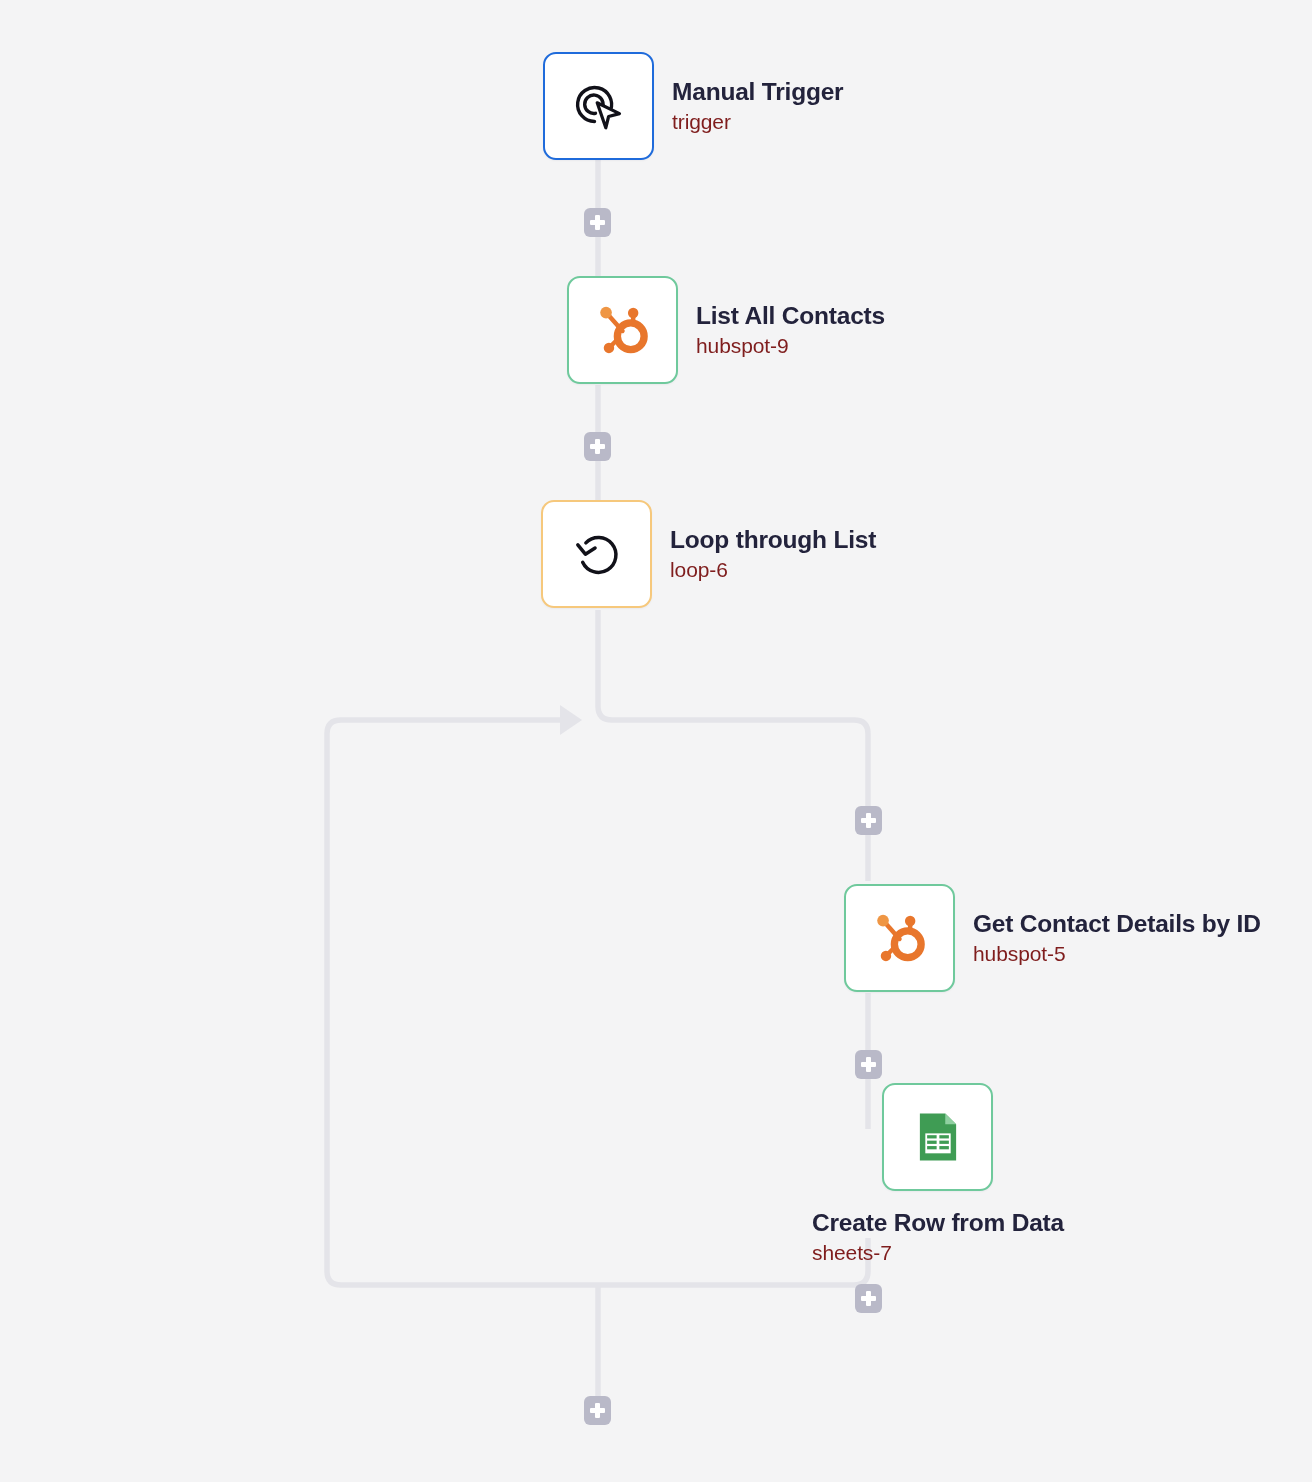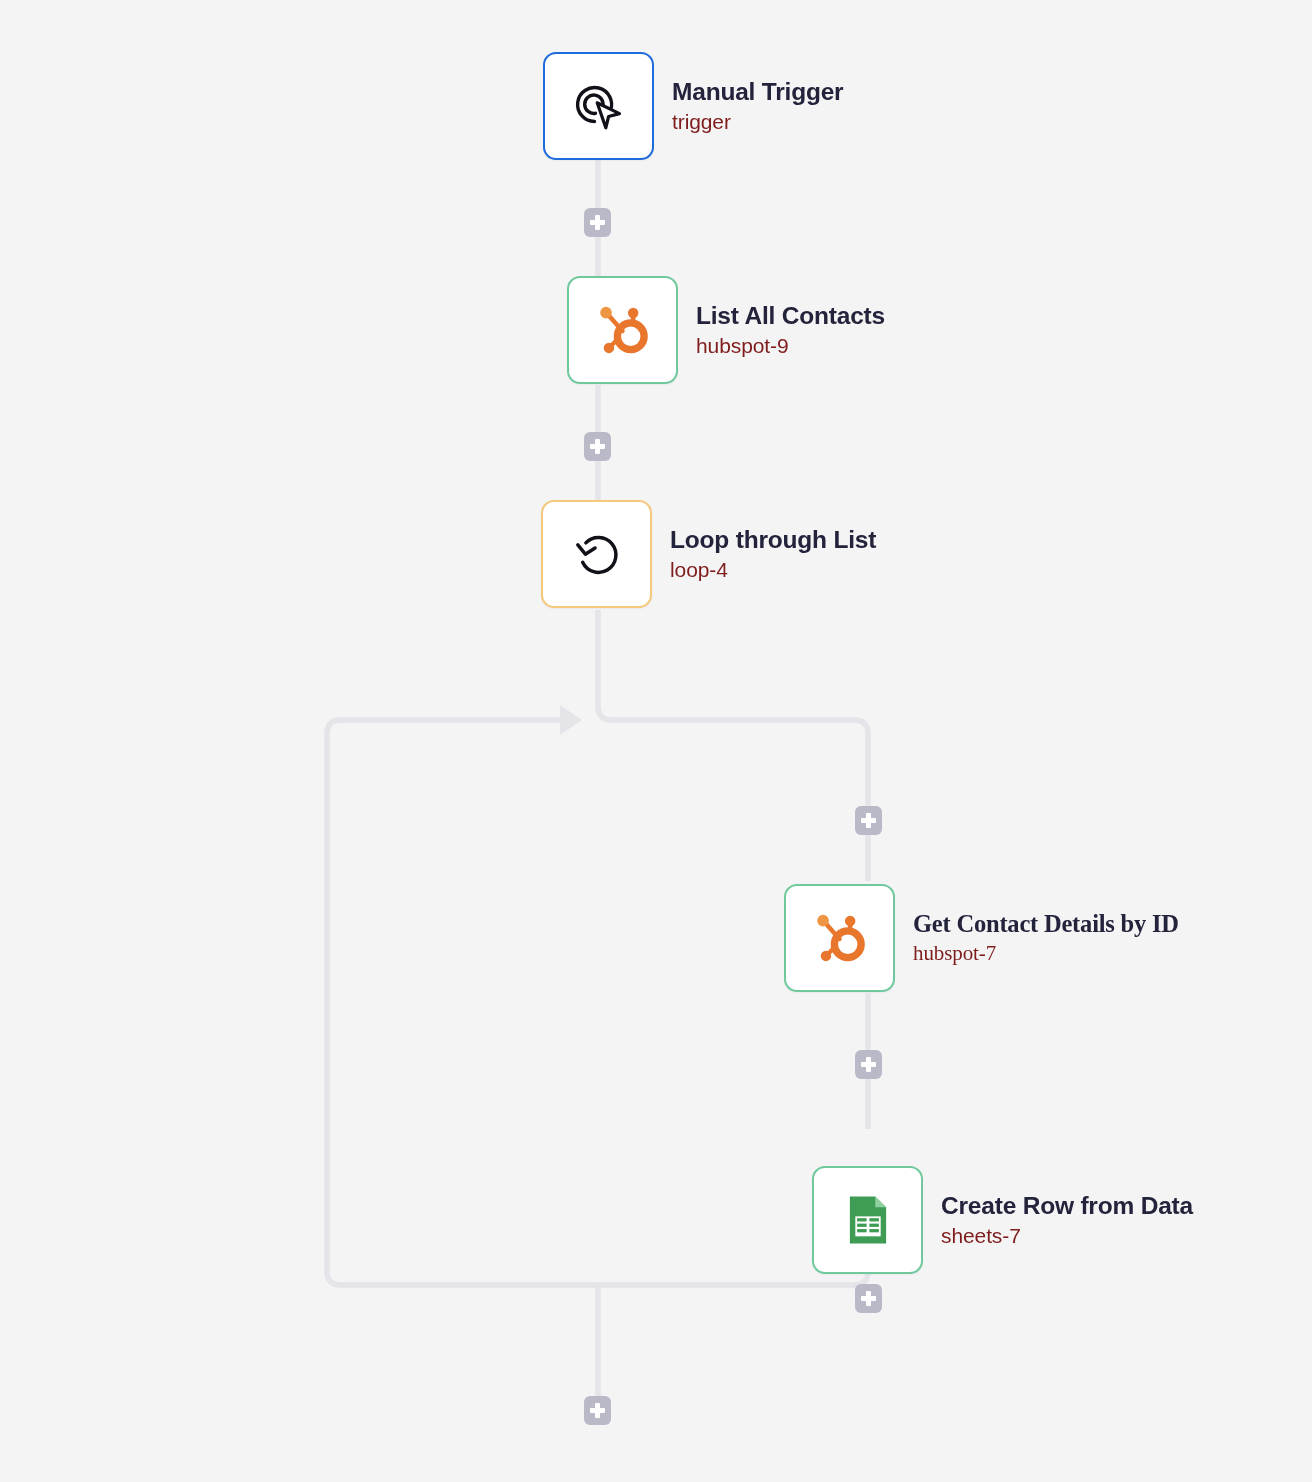--- a/index.html
+++ b/index.html
@@ -157,45 +157,45 @@
 
   <div class="node" style="left:541px; top:500px;">
     <div class="node-box orange">
       <svg class="icon-svg" width="62" height="62" viewBox="0 0 64 64">
         <path d="M17.2 40.5 A18 18 0 1 0 20.5 20.5" fill="none" stroke="#111119" stroke-width="3.6" stroke-linecap="round"></path>
         <path d="M12.2 22.5 L20.0 32.2 L30.0 25.8" fill="none" stroke="#111119" stroke-width="3.6" stroke-linecap="round" stroke-linejoin="round"></path>
       </svg>
     </div>
     <div class="node-text">
       <div class="node-title">Loop through List</div>
-      <div class="node-sub">loop-4</div>
-    </div>
-  </div>
-
-  <div class="node" style="left:784px; top:884px;font-family:Liberation Serif, serif;">
+      <div class="node-sub">loop-6</div>
+    </div>
+  </div>
+
+  <div class="node" style="left:844px; top:884px;">
     <div class="node-box green">
       <svg class="icon-svg" width="62" height="62" viewBox="0 0 64 64">
         <g stroke="#e8762c" stroke-width="4.6" stroke-linecap="round" fill="none">
           <line x1="15" y1="14.5" x2="31.5" y2="33"></line>
           <line x1="42.5" y1="15.5" x2="42.5" y2="24"></line>
           <line x1="18.5" y1="49.5" x2="27" y2="41"></line>
         </g>
         <circle cx="14.5" cy="14" r="6" fill="#ef9644"></circle>
         <circle cx="42.5" cy="14.5" r="5.4" fill="#e8762c"></circle>
         <circle cx="17.5" cy="50.5" r="5.4" fill="#e8762c"></circle>
         <circle cx="40" cy="38.5" r="13.8" fill="none" stroke="#e8762c" stroke-width="7.6"></circle>
       </svg>
     </div>
     <div class="node-text">
       <div class="node-title">Get Contact Details by ID</div>
-      <div class="node-sub">hubspot-7</div>
-    </div>
-  </div>
-
-  <div class="node" style="left:812px; top:1166px;">
+      <div class="node-sub">hubspot-5</div>
+    </div>
+  </div>
+
+  <div class="node" style="left:812px; top:1083px;flex-direction:column;">
     <div class="node-box green">
       <svg class="icon-svg" width="58" height="58" viewBox="0 0 64 64">
         <path d="M12 6 h28 l12 12 v40 a0 0 0 0 1 0 0 h-40 a0 0 0 0 1 0 0 z" fill="#3f9c54"></path>
         <path d="M40 6 l12 12 h-12 z" fill="#8fd0a0"></path>
         <rect x="18" y="28" width="28" height="22" fill="#ffffff"></rect>
         <g fill="#3f9c54">
           <rect x="20" y="30" width="10.5" height="3.6"></rect>
           <rect x="33.5" y="30" width="10.5" height="3.6"></rect>
           <rect x="20" y="36" width="10.5" height="3.6"></rect>
           <rect x="33.5" y="36" width="10.5" height="3.6"></rect>

